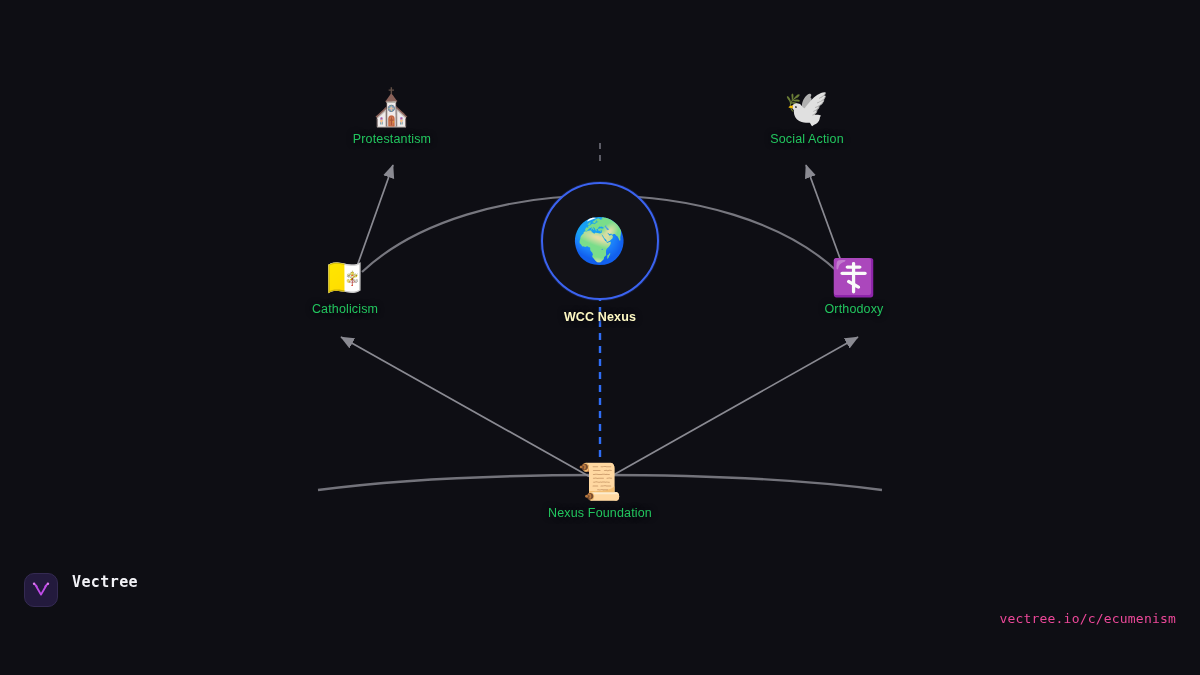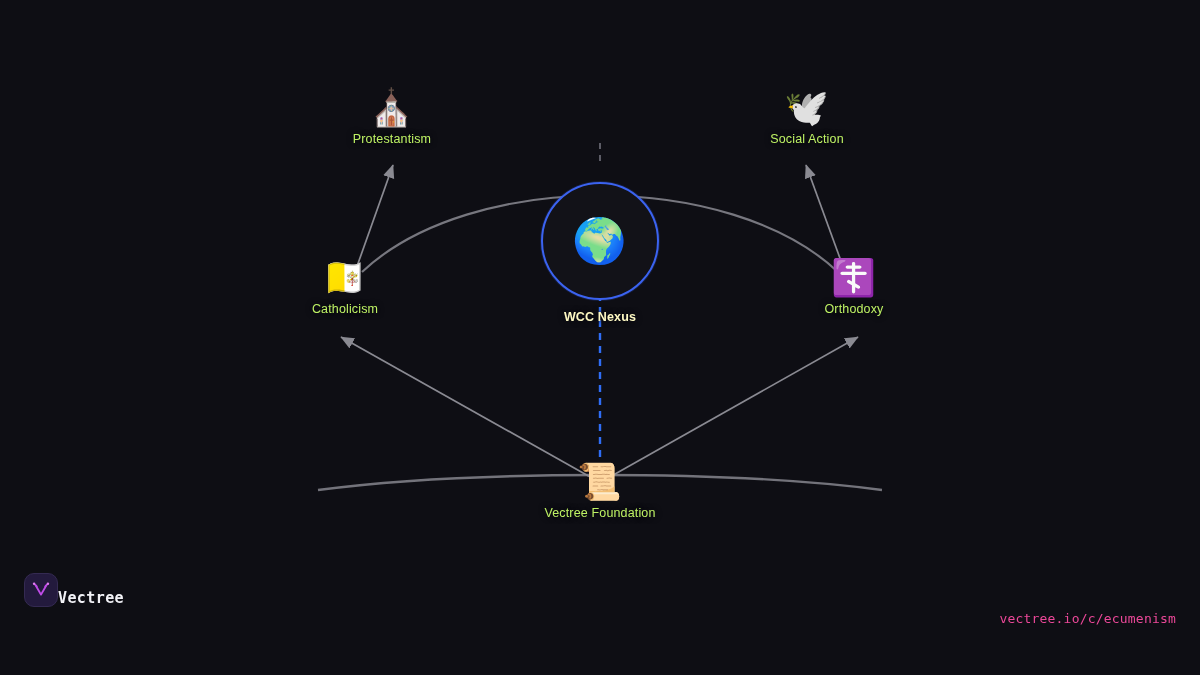--- a/index.html
+++ b/index.html
@@ -35,21 +35,21 @@
     justify-content: center;
     user-select: none;
   }
   .node-emoji {
     font-family: "DejaVu Sans", sans-serif;
     line-height: 1;
     text-align: center;
   }
   .node-label {
     margin-top: 6px;
-    color: #bef264;
+    color: #22c55e;
     font-size: 12.5px;
     letter-spacing: 0.15px;
     white-space: nowrap;
     text-align: center;
     text-shadow: 0 0 6px #0e0e14, 0 0 3px #0e0e14;
   }
 
   
   .node-hub .hub-circle {
     width: 114px;
@@ -82,22 +82,22 @@
     left: 0;
     bottom: 0;
     width: 1200px;
     height: 120px;
   }
   #brand-row {
     position: absolute;
     left: 24px;
     top: 18px;
     display: flex;
-    align-items: flex-end;
-    gap: 0;
+    align-items: flex-start;
+    gap: 14px;
   }
   #brand-logo {
     width: 32px;
     height: 32px;
     border-radius: 10px;
     background: #231a3d;
     border: 1px solid #342a52;
     display: flex;
     align-items: center;
     justify-content: center;
@@ -173,21 +173,21 @@
     <div class="node-label">Catholicism</div>
   </div>
 
   <div class="node node-leaf" style="left:854px; top:288px;">
     <div class="node-emoji">☦️</div>
     <div class="node-label">Orthodoxy</div>
   </div>
 
   <div class="node node-leaf" style="left:600px; top:492px;">
     <div class="node-emoji">📜</div>
-    <div class="node-label">Vectree Foundation</div>
+    <div class="node-label">Nexus Foundation</div>
   </div>
 
   <div class="node node-hub" style="left:600px; top:253px;">
     <div class="hub-circle">
       <div class="node-emoji">🌍</div>
     </div>
     <div class="node-label">WCC Nexus</div>
   </div>
 
   <div id="footer">

